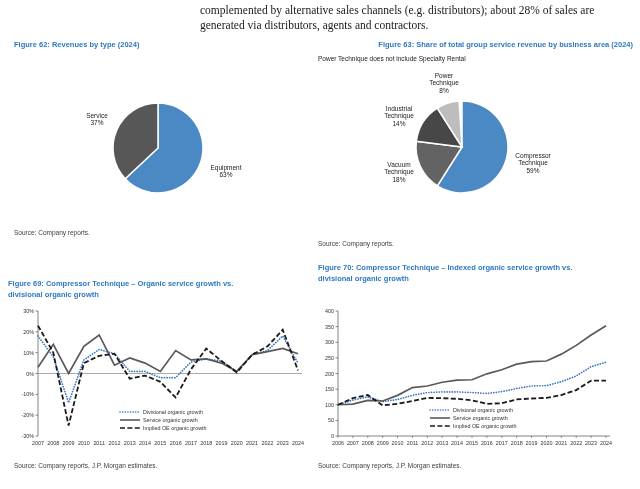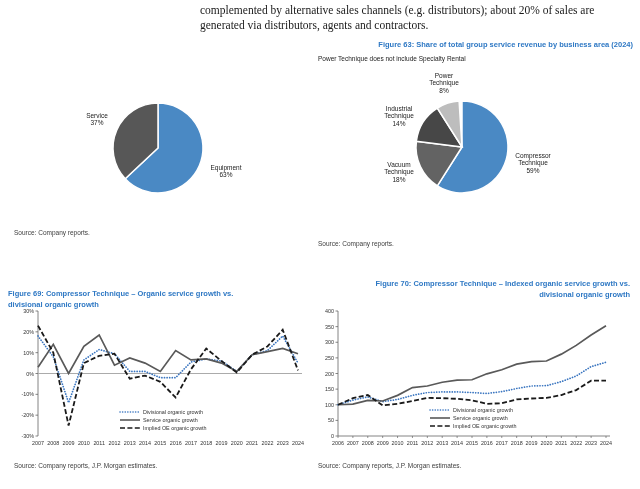--- a/index.html
+++ b/index.html
@@ -9,22 +9,22 @@
          font-family:"Liberation Serif",serif;font-size:11.5px;line-height:1.3;
          color:#1a1a1a;white-space:pre-line;}
   .fig-title{position:absolute;font-size:7.5px;font-weight:bold;color:#2E78C4;
              line-height:1.4;white-space:pre-line;}
   .t62{left:14px;top:40px;width:290px;}
   .t63{left:318px;top:40px;width:315px;text-align:right;}
   .subtitle{position:absolute;left:318px;top:55px;font-size:6.5px;color:#1a1a1a;}
   .source{position:absolute;font-size:6.5px;color:#3d3d3d;}
   .src62{left:14px;top:229px;}
   .src63{left:318px;top:240px;}
-  .t69{left:8px;top:279px;width:290px;margin-top:10px;}
-  .t70{left:318px;top:279px;width:312px;text-align:right;}
+  .t69{left:8px;top:279px;width:290px;}
+  .t70{left:318px;top:263px;width:312px;}
   .src69{left:14px;top:462px;}
   .src70{left:318px;top:462px;}
   svg{position:absolute;overflow:visible;}
   .pie62{left:58px;top:88px;}
   .pie63{left:404px;top:93px;}
   .chart69{left:8px;top:306px;}
   .chart70{left:318px;top:306px;}
   .pie-label{position:absolute;font-size:6.5px;line-height:1.15;color:#1a1a1a;
              text-align:center;white-space:pre-line;}
   .lb-service62{left:58px;top:112px;width:78px;}
@@ -32,23 +32,24 @@
   .lb-power{left:414px;top:72px;width:60px;}
   .lb-industrial{left:369px;top:105px;width:60px;}
   .lb-vacuum{left:369px;top:161px;width:60px;}
   .lb-compressor{left:498px;top:152px;width:70px;}
 </style>
 </head>
 <body>
 
 <div class="page">
 
-  <div class="intro">complemented by alternative sales channels (e.g. distributors); about 20% of sales are
+  <div class="intro">complemented by alternative sales channels (e.g. distributors); about 28% of sales are
 generated via distributors, agents and contractors.</div>
 
+  <div class="fig-title t62">Figure 62: Revenues by type (2024)</div>
   <svg class="pie62" width="200" height="120">
       <path d="M 100,60 L 100,15 A 45 45 0 1 1 67.19641176603648,90.80461976679098 Z" fill="#4A89C4" stroke="#ffffff" stroke-width="1.5"></path>
       <path d="M 100,60 L 67.19641176603648,90.80461976679098 A 45 45 0 0 1 99.99999999999999,15 Z" fill="#575757" stroke="#ffffff" stroke-width="1.5"></path>
     </svg>
   <div class="pie-label lb-service62">Service
 37%</div>
   <div class="pie-label lb-equip62">Equipment
 63%</div>
   <div class="source src62">Source: Company reports.</div>
 

